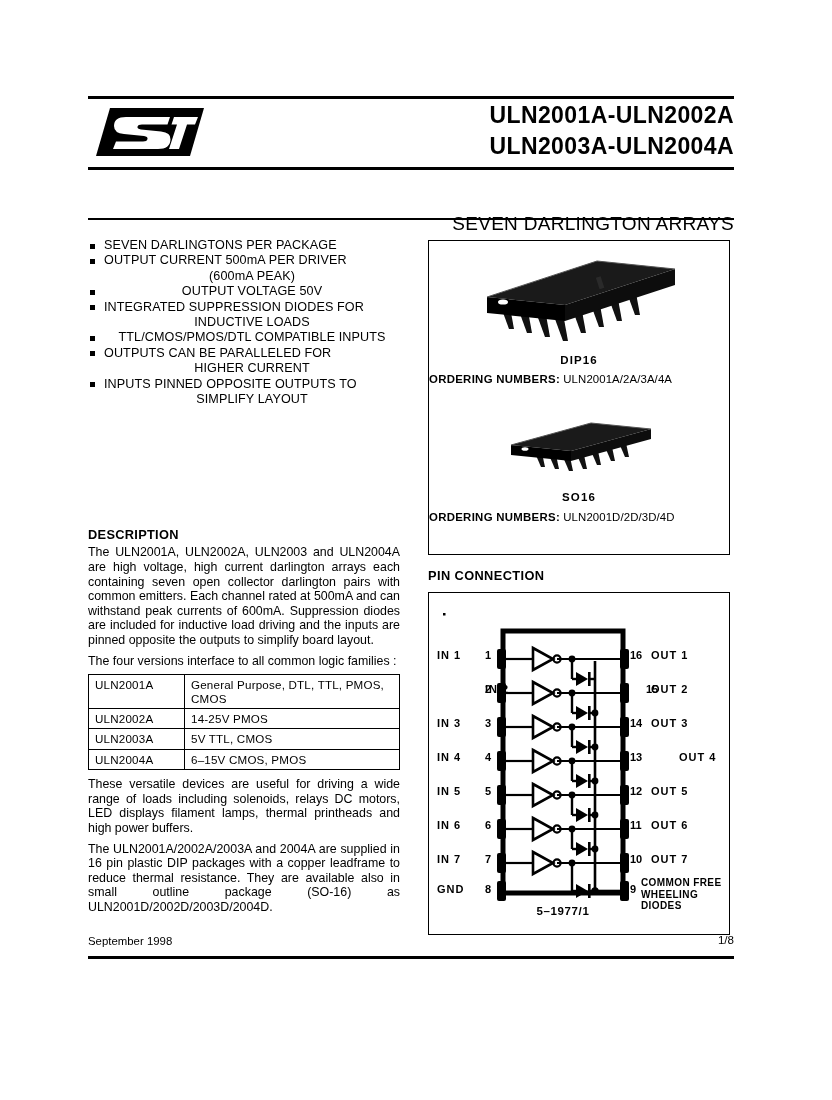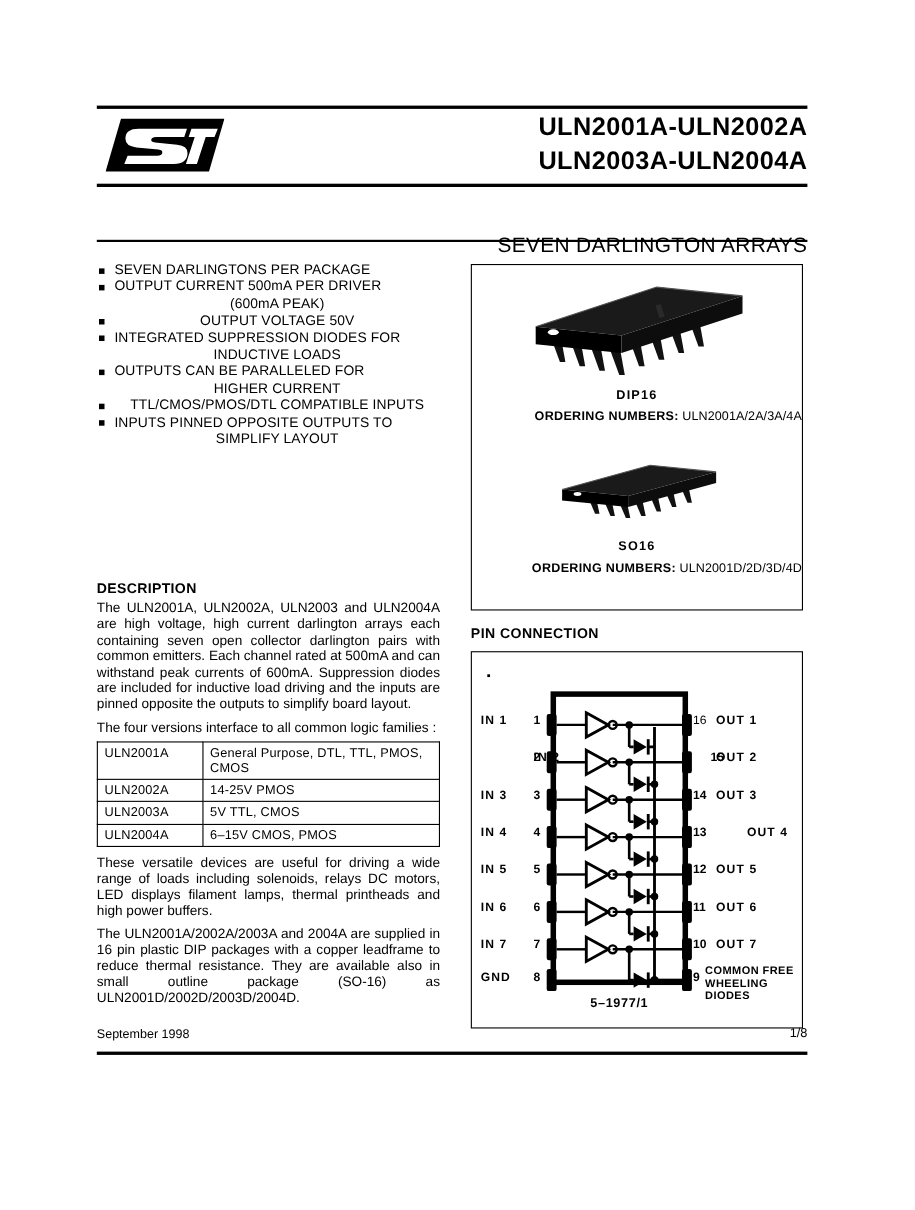--- a/index.html
+++ b/index.html
@@ -135,21 +135,21 @@
     position: absolute;
     width: 100%;
     text-align: center;
     font-size: 11.5px;
     font-weight: bold;
     letter-spacing: 1.1px;
   }
   .ord-line {
     position: absolute;
     width: 100%;
-    text-align: right;
+    text-align: left;
     font-size: 11.4px;
     letter-spacing: .1px;
   }
   .ord-line b { letter-spacing: .3px; }
 
   #dip-img  { position: absolute; left: 50px;  top: 14px;  width: 200px; height: 92px; }
   #dip-name { top: 113px; }
   #dip-ord  { top: 132px; }
   #so-img   { position: absolute; left: 72px;  top: 178px; width: 160px; height: 62px; }
   #so-name  { top: 250px; }
@@ -219,24 +219,24 @@
 
   <div class="left-col">
 
     <ul class="features">
       <li><span>SEVEN DARLINGTONS PER PACKAGE</span></li>
       <li><span>OUTPUT CURRENT 500mA PER DRIVER</span><span class="nojust">(600mA PEAK)</span></li>
       <li>
           <span class="nojust">OUTPUT VOLTAGE 50V</span>
         </li>
       <li><span>INTEGRATED SUPPRESSION DIODES FOR</span><span class="nojust">INDUCTIVE LOADS</span></li>
-      <li><span>OUTPUTS CAN BE PARALLELED FOR</span><span class="nojust">HIGHER CURRENT</span></li>
       <li>
           <span class="nojust">TTL/CMOS/PMOS/DTL COMPATIBLE INPUTS</span>
         </li>
+      <li><span>OUTPUTS CAN BE PARALLELED FOR</span><span class="nojust">HIGHER CURRENT</span></li>
       <li><span>INPUTS PINNED OPPOSITE OUTPUTS TO</span><span class="nojust">SIMPLIFY LAYOUT</span></li>
     </ul>
 
     <div style="height:120px"></div>
 
     <div class="sec-head">DESCRIPTION</div>
 
     <p class="body">The ULN2001A, ULN2002A, ULN2003 and ULN2004A are high voltage, high current darlington arrays each containing seven open collector darlington pairs with common emitters. Each channel rated at 500mA and can withstand peak currents of 600mA. Suppression diodes are included for inductive load driving and the inputs are pinned opposite the outputs to simplify board layout.</p>
 
     <p class="body">The four versions interface to all common logic families :</p>
@@ -483,21 +483,21 @@
 
       <div style="position:absolute;left:56px;top:56px;font-size:11px;font-weight:bold;">1</div>
       <div style="position:absolute;left:56px;top:90px;font-size:11px;font-weight:bold;">2</div>
       <div style="position:absolute;left:56px;top:124px;font-size:11px;font-weight:bold;">3</div>
       <div style="position:absolute;left:56px;top:158px;font-size:11px;font-weight:bold;">4</div>
       <div style="position:absolute;left:56px;top:192px;font-size:11px;font-weight:bold;">5</div>
       <div style="position:absolute;left:56px;top:226px;font-size:11px;font-weight:bold;">6</div>
       <div style="position:absolute;left:56px;top:260px;font-size:11px;font-weight:bold;">7</div>
       <div style="position:absolute;left:56px;top:290px;font-size:11px;font-weight:bold;">8</div>
 
-      <div style="position:absolute;left:201px;top:56px;font-size:11px;font-weight:normal;">16</div>
+      <div style="position:absolute;left:201px;top:56px;font-size:11px;font-weight:bold;">16</div>
       <div style="position:absolute;left:201px;top:90px;font-size:11px;font-weight:bold;padding-left:16px;">15</div>
       <div style="position:absolute;left:201px;top:124px;font-size:11px;font-weight:bold;">14</div>
       <div style="position:absolute;left:201px;top:158px;font-size:11px;font-weight:bold;">13</div>
       <div style="position:absolute;left:201px;top:192px;font-size:11px;font-weight:bold;">12</div>
       <div style="position:absolute;left:201px;top:226px;font-size:11px;font-weight:bold;">11</div>
       <div style="position:absolute;left:201px;top:260px;font-size:11px;font-weight:bold;">10</div>
       <div style="position:absolute;left:201px;top:290px;font-size:11px;font-weight:bold;">9</div>
 
       <div style="position:absolute;left:222px;top:56px;font-size:11px;font-weight:bold;letter-spacing:1px;">OUT  1</div>
       <div style="position:absolute;left:222px;top:90px;font-size:11px;font-weight:bold;letter-spacing:1px;">OUT  2</div>

